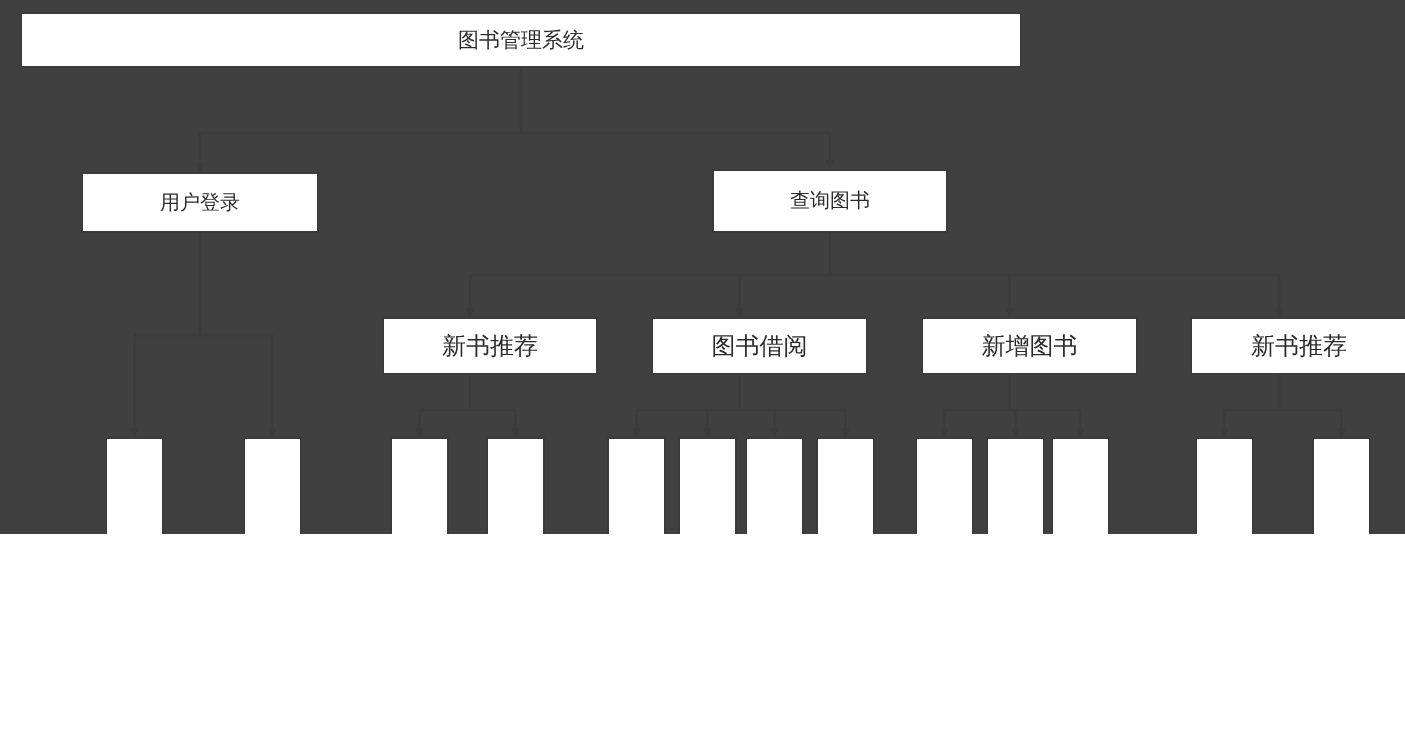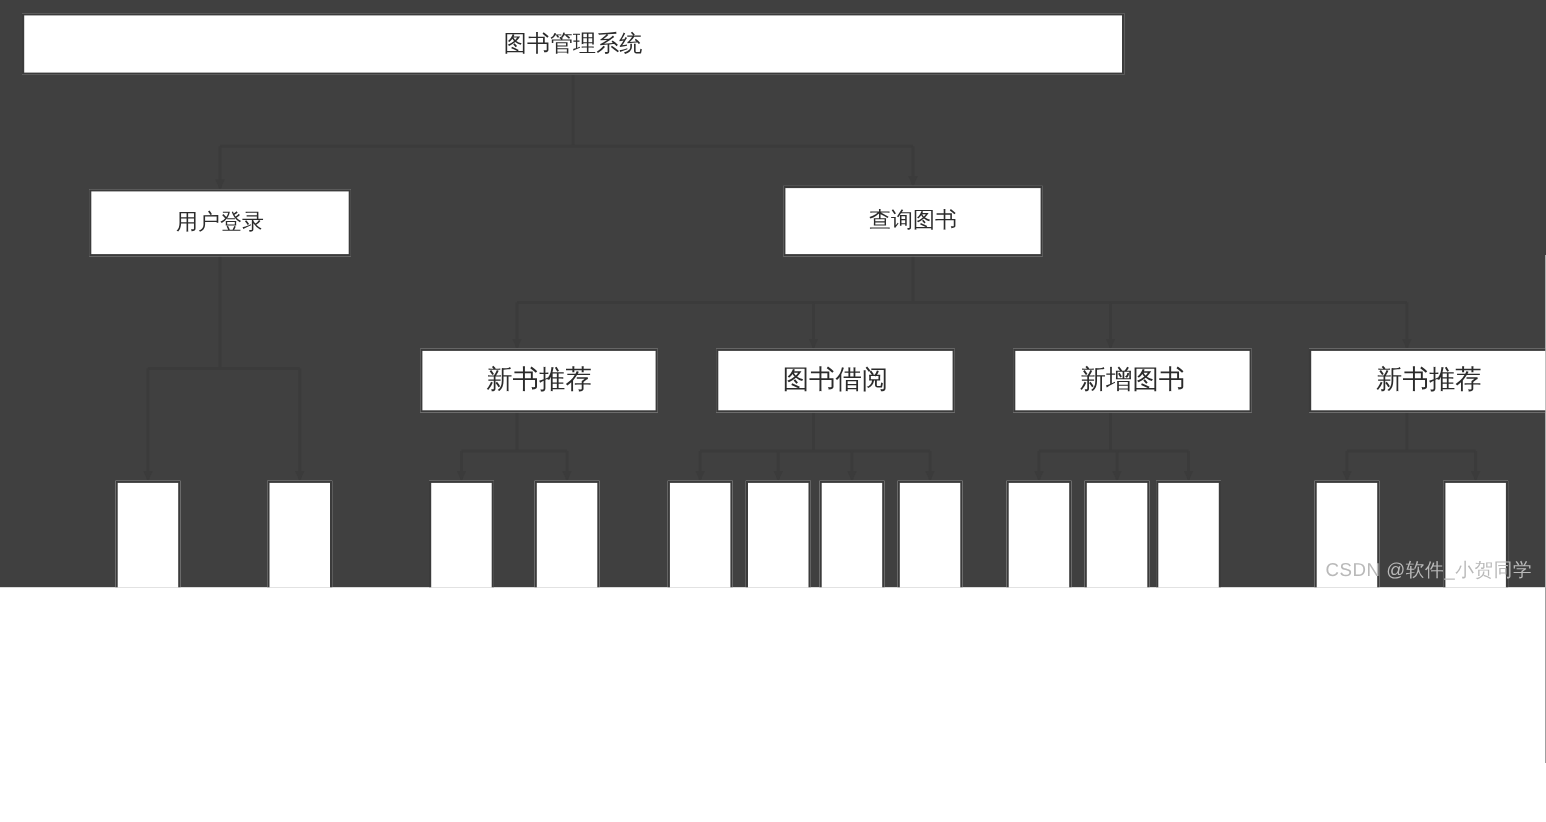--- a/index.html
+++ b/index.html
@@ -182,15 +182,14 @@
         <span class="label">确认归还（管理员）</span>
       </div>
       <div class="node leaf" style="left: 1195px; top: 437px; width: 59px; height: 297px;">
         <span class="label">新增借阅记录</span>
       </div>
       <div class="node leaf" style="left: 1312px; top: 437px; width: 59px; height: 297px;">
         <span class="label">查询借阅记录</span>
       </div>
     </div>
 
-  <div id="watermark">CSDN @软件_小贺同学</div>
 
 </div>
 
 </body></html>

